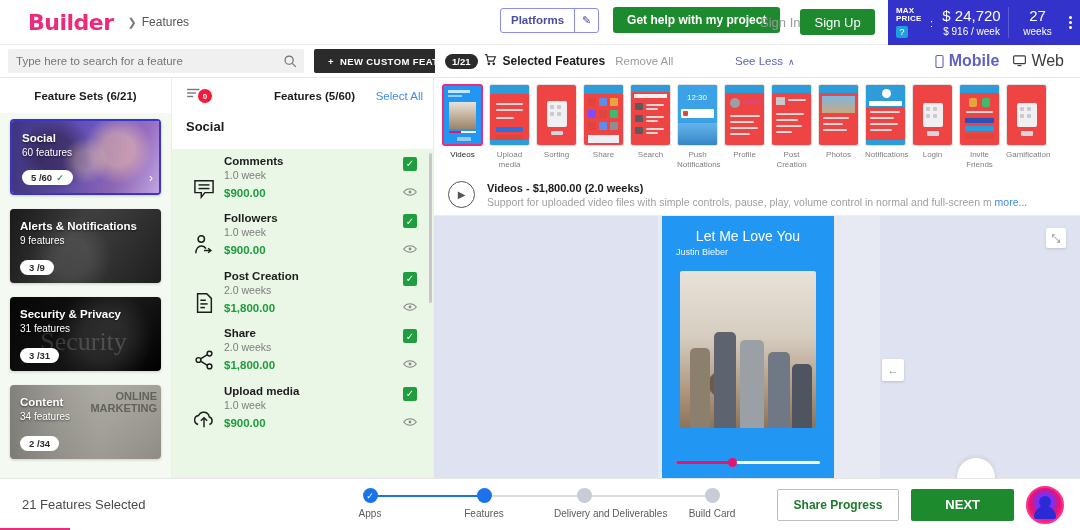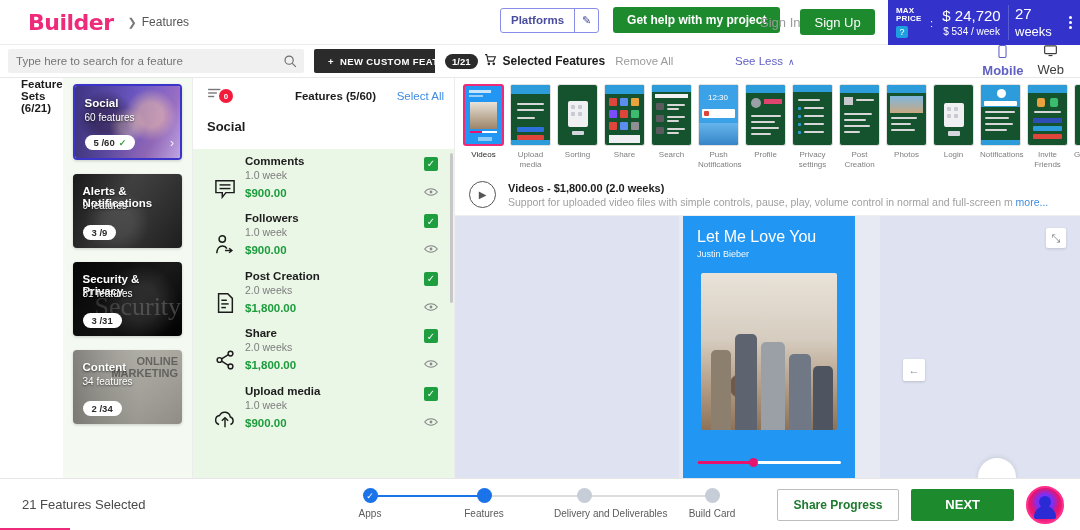--- a/index.html
+++ b/index.html
@@ -52,23 +52,23 @@
   .mp-col { width: 42px; padding-left: 8px; line-height: 1.05; }
   .mp-label { font-size: 8px; font-weight: bold; letter-spacing: .2px; }
   .mp-q {
     margin-top: 3px; width: 12px; height: 12px; border-radius: 2px; background: #1e9fe0;
     color: #fff; font-size: 9px; display: flex; align-items: center; justify-content: center;
   }
   .mp-colon { font-size: 11px; margin: 0 2px 0 0; align-self: center; }
   .price-col { flex: 1; text-align: center; line-height: 1.25; }
   .price-main { font-size: 15px; font-weight: normal; }
   .price-sub { font-size: 10px; }
-  .weeks-col { width: 52px; line-height: 1.25; border-left: 1px solid #5b5bd6; padding-left: 6px; }
+  .weeks-col { width: 52px; text-align: center; line-height: 1.25; border-left: 1px solid #5b5bd6; padding-left: 6px; }
   .weeks-num { font-size: 15px; }
-  .weeks-lbl { font-size: 13px; }
+  .weeks-lbl { font-size: 10px; }
   .kebab { width: 20px; display: flex; flex-direction: column; align-items: center; gap: 2px; cursor: pointer; }
   .kebab i { width: 3px; height: 3px; background: #fff; border-radius: 50%; display: block; }
 
   
   .searchbar {
     height: 33px; flex: 0 0 33px; display: flex; align-items: center;
     background: #fff; padding: 0 8px; border-bottom: 1px solid #e8e8e8;
   }
   .search-field {
     position: relative; width: 296px; height: 24px; background: #f0f0f0; border-radius: 2px;
@@ -97,29 +97,29 @@
   .pill-count {
     background: #2b2b2b; color: #fff; font-size: 9.5px; font-weight: bold;
     border-radius: 9px; padding: 2px 7px; margin-left: 10px;
   }
   .cart-icon { margin-left: 6px; font-size: 12px; color: #222; }
   .sel-title { font-size: 12px; font-weight: bold; color: #1c1c1c; margin-left: 6px; }
   .remove-all { font-size: 11.5px; color: #9b9b9b; margin-left: 10px; cursor: pointer; }
   .see-less { position: absolute; left: 300px; font-size: 11.5px; color: #5f5fc4; cursor: pointer; }
   .see-less .chev { margin-left: 5px; font-size: 9px; display: inline-block; }
   .view-toggles { position: absolute; right: 16px; display: flex; align-items: center; gap: 14px; }
-  .vt { display: flex; align-items: center; gap: 5px; font-size: 13px; cursor: pointer; flex-direction: column; }
+  .vt { display: flex; align-items: center; gap: 5px; font-size: 16px; cursor: pointer; }
   .vt.active { color: #5f5fc4; font-weight: bold; }
   .vt.inactive { color: #3c3c3c; }
 
   
   .body { flex: 1; display: flex; position: relative; min-height: 0; }
 
   
-  .col-sets { width: 172px; flex: 0 0 172px; background: #fff; display: flex; flex-direction: row; border-right: 1px solid #ececec; margin-left: 21px; }
+  .col-sets { width: 172px; flex: 0 0 172px; background: #fff; display: flex; flex-direction: column; border-right: 1px solid #ececec; }
   .col-head {
     height: 35px; flex: 0 0 35px; display: flex; align-items: center; justify-content: center;
     font-size: 11.5px; font-weight: bold; color: #1c1c1c; background:#fff;
   }
   .sets-scroll { flex: 1; overflow: hidden; background: #f4faf1; padding: 0 0 0 0; }
   .set-card {
     position: relative; height: 74px; margin: 0 10px 14px 10px; border-radius: 4px; overflow: hidden;
     cursor: pointer; color: #fff; box-shadow: 0 1px 3px rgba(0,0,0,.18);
   }
   .set-card.first { margin-top: 6px; border: 2px solid #3a34c9; height: 76px; }
@@ -198,21 +198,21 @@
 
   
   .col-prev { flex: 1; display: flex; flex-direction: column; background: #fff; min-width: 0; position: relative; }
   .thumb-strip {
     height: 96px; flex: 0 0 96px; display: flex; align-items: flex-start; gap: 6px;
     padding: 6px 0 0 8px; background: #fff; overflow: hidden;
   }
   .thumb { width: 41px; flex: 0 0 41px; text-align: center; cursor: pointer; }
   .thumb-img {
     width: 41px; height: 62px; border-radius: 3px; border: 1px solid #e2e2e2;
-    background: #14532d; overflow: hidden; position: relative;
+    background: #ef4444; overflow: hidden; position: relative;
   }
   .thumb.sel .thumb-img { border: 2px solid #ee2a7b; }
   .thumb-cap { font-size: 8px; color: #7f7f7f; line-height: 1.2; margin-top: 4px; }
   .thumb.sel .thumb-cap { color: #2b2b2b; }
   .sk-top { position: absolute; left: 0; right: 0; top: 0; height: 9px; background: #2d9cdb; }
   .sk-line { position: absolute; height: 2px; background: #d7d7d7; border-radius: 1px; }
   .sk-sq { position: absolute; border-radius: 1px; }
 
   .prev-desc { height: 42px; flex: 0 0 42px; display: flex; align-items: center; padding-left: 14px; gap: 12px; border-bottom: 1px solid #eee; }
   .play-circle {
@@ -223,21 +223,21 @@
   .pd-sub { font-size: 10.5px; color: #9f9f9f; margin-top: 2px; }
   .pd-more { color: #3f8ce0; cursor: pointer; }
 
   .prev-stage { flex: 1; position: relative; background: #e7e9f3; overflow: hidden; }
   .stage-left { position: absolute; left: 0; top: 0; bottom: 0; width: 224px; background: #dfe2f0; }
   .stage-right { position: absolute; right: 0; top: 0; bottom: 0; width: 200px; background: #dfe2f0; }
   .phone-preview {
     position: absolute; left: 228px; top: 0; width: 172px; bottom: 0; background: #2196f3;
     color: #fff; padding: 12px 14px 0 14px;
   }
-  .pp-title { font-size: 16px; }
+  .pp-title { font-size: 14px; text-align: center; }
   .pp-artist { font-size: 9px; margin-top: 3px; opacity: .95; }
   .pp-photo {
     margin: 14px auto 0 auto; width: 136px; height: 157px; border-radius: 2px; position: relative; overflow: hidden;
     background:
       radial-gradient(circle at 30% 72%, #6d5a4a 0 8%, transparent 9%),
       linear-gradient(180deg,#e9e2d8 0%, #d6cdc0 42%, #b49e87 72%, #8d7257 100%);
   }
   .pp-photo .fig { position: absolute; bottom: 0; border-radius: 5px 5px 0 0; }
   .pp-prog { position: absolute; left: 14px; right: 14px; bottom: 14px; height: 3px; background: #fff; border-radius: 2px; }
   .pp-prog .fill { position: absolute; left: 0; top: 0; bottom: 0; width: 38%; background: #e6146e; border-radius: 2px; }
@@ -326,21 +326,21 @@
 
     <div class="price-band">
       <div class="mp-col">
         <div class="mp-label">MAX</div>
         <div class="mp-label">PRICE</div>
         <div class="mp-q">?</div>
       </div>
       <div class="mp-colon">:</div>
       <div class="price-col">
         <div class="price-main">$ 24,720</div>
-        <div class="price-sub">$ 534 / week</div>
+        <div class="price-sub">$ 916 / week</div>
       </div>
       <div class="weeks-col">
         <div class="weeks-num">27</div>
         <div class="weeks-lbl">weeks</div>
       </div>
       <div class="kebab">
           <i></i>
           <i></i>
           <i></i>
         </div>
@@ -683,35 +683,20 @@
             <div style="position:absolute;left:5px;top:13px;width:10px;height:10px;border-radius:50%;background:#9aa0a6"></div>
             <div style="position:absolute;left:18px;top:14px;width:18px;height:5px;background:#e0456f"></div>
             <div class="sk-line" style="left:5px;top:30px;width:30px"></div>
             <div class="sk-line" style="left:5px;top:36px;width:24px"></div>
             <div class="sk-line" style="left:5px;top:42px;width:28px"></div>
             <div class="sk-line" style="left:5px;top:48px;width:20px"></div>
           </div>
           <div class="thumb-cap">Profile</div>
         </div>
 
-        <div class="thumb">
-          <div class="thumb-img">
-            <div class="sk-top" style="height:7px;background:#2d9cdb"></div>
-            <div class="sk-line" style="left:5px;top:14px;width:22px"></div>
-            <div class="sk-sq" style="left:5px;top:22px;width:3px;height:3px;background:#2d9cdb"></div>
-            <div class="sk-line" style="left:11px;top:22px;width:20px"></div>
-            <div class="sk-sq" style="left:5px;top:30px;width:3px;height:3px;background:#2d9cdb"></div>
-            <div class="sk-line" style="left:11px;top:30px;width:20px"></div>
-            <div class="sk-sq" style="left:5px;top:38px;width:3px;height:3px;background:#2d9cdb"></div>
-            <div class="sk-line" style="left:11px;top:38px;width:20px"></div>
-            <div class="sk-sq" style="left:5px;top:46px;width:3px;height:3px;background:#2d9cdb"></div>
-            <div class="sk-line" style="left:11px;top:46px;width:20px"></div>
-          </div>
-          <div class="thumb-cap">Privacy settings</div>
-        </div>
 
         <div class="thumb">
           <div class="thumb-img">
             <div class="sk-top" style="height:8px;background:#2d9cdb"></div>
             <div style="position:absolute;left:4px;top:12px;width:9px;height:8px;background:#c8c8cf"></div>
             <div class="sk-line" style="left:16px;top:14px;width:18px"></div>
             <div class="sk-line" style="left:4px;top:28px;width:28px"></div>
             <div class="sk-line" style="left:4px;top:34px;width:22px"></div>
             <div class="sk-line" style="left:4px;top:40px;width:26px"></div>
             <div class="sk-line" style="left:4px;top:46px;width:16px"></div>
@@ -721,46 +706,46 @@
 
         <div class="thumb">
           <div class="thumb-img">
             <div class="sk-top" style="height:8px;background:#2d9cdb"></div>
             <div style="position:absolute;left:3px;top:11px;right:3px;height:17px;background:linear-gradient(180deg,#7fb7e0,#c9a87f)"></div>
             <div class="sk-line" style="left:4px;top:32px;width:26px"></div>
             <div class="sk-line" style="left:4px;top:38px;width:20px"></div>
             <div class="sk-line" style="left:4px;top:44px;width:24px"></div>
           </div>
           <div class="thumb-cap">Photos</div>
-        </div>
-
-        <div class="thumb">
-          <div class="thumb-img">
-            <div style="position:absolute;left:10px;top:18px;width:20px;height:24px;background:#f0f0f3;border-radius:2px"></div>
-            <div class="sk-sq" style="left:13px;top:22px;width:4px;height:4px;background:#c9c9d2"></div>
-            <div class="sk-sq" style="left:20px;top:22px;width:4px;height:4px;background:#c9c9d2"></div>
-            <div class="sk-sq" style="left:13px;top:29px;width:4px;height:4px;background:#c9c9d2"></div>
-            <div class="sk-sq" style="left:20px;top:29px;width:4px;height:4px;background:#c9c9d2"></div>
-            <div style="position:absolute;left:14px;bottom:9px;width:12px;height:5px;background:#d5d5dd;border-radius:1px"></div>
-          </div>
-          <div class="thumb-cap">Login</div>
         </div>
 
         <div class="thumb">
           <div class="thumb-img">
             <div style="position:absolute;left:0;right:0;top:0;height:22px;background:#2d9cdb"></div>
             <div style="position:absolute;left:16px;top:4px;width:9px;height:9px;border-radius:50%;background:#fff"></div>
             <div style="position:absolute;left:3px;top:16px;right:3px;height:5px;background:#fff;border-radius:1px"></div>
             <div class="sk-line" style="left:4px;top:26px;width:30px"></div>
             <div class="sk-line" style="left:4px;top:32px;width:24px"></div>
             <div class="sk-line" style="left:4px;top:38px;width:28px"></div>
             <div class="sk-line" style="left:4px;top:44px;width:22px"></div>
             <div style="position:absolute;left:0;bottom:0;right:0;height:5px;background:#2d9cdb"></div>
           </div>
           <div class="thumb-cap">Notifications</div>
+        </div>
+
+        <div class="thumb">
+          <div class="thumb-img">
+            <div style="position:absolute;left:10px;top:18px;width:20px;height:24px;background:#f0f0f3;border-radius:2px"></div>
+            <div class="sk-sq" style="left:13px;top:22px;width:4px;height:4px;background:#c9c9d2"></div>
+            <div class="sk-sq" style="left:20px;top:22px;width:4px;height:4px;background:#c9c9d2"></div>
+            <div class="sk-sq" style="left:13px;top:29px;width:4px;height:4px;background:#c9c9d2"></div>
+            <div class="sk-sq" style="left:20px;top:29px;width:4px;height:4px;background:#c9c9d2"></div>
+            <div style="position:absolute;left:14px;bottom:9px;width:12px;height:5px;background:#d5d5dd;border-radius:1px"></div>
+          </div>
+          <div class="thumb-cap">Login</div>
         </div>
 
         <div class="thumb">
           <div class="thumb-img">
             <div class="sk-top" style="height:8px;background:#2d9cdb"></div>
             <div style="position:absolute;left:9px;top:13px;width:8px;height:9px;background:#e8a33d;border-radius:2px"></div>
             <div style="position:absolute;left:22px;top:13px;width:8px;height:9px;background:#3dbb6e;border-radius:2px"></div>
             <div class="sk-line" style="left:6px;top:26px;width:27px"></div>
             <div style="position:absolute;left:5px;top:33px;right:5px;height:5px;background:#2d4fb5;border-radius:1px"></div>
             <div style="position:absolute;left:5px;top:41px;right:5px;height:5px;background:#2d9cdb;border-radius:1px"></div>

